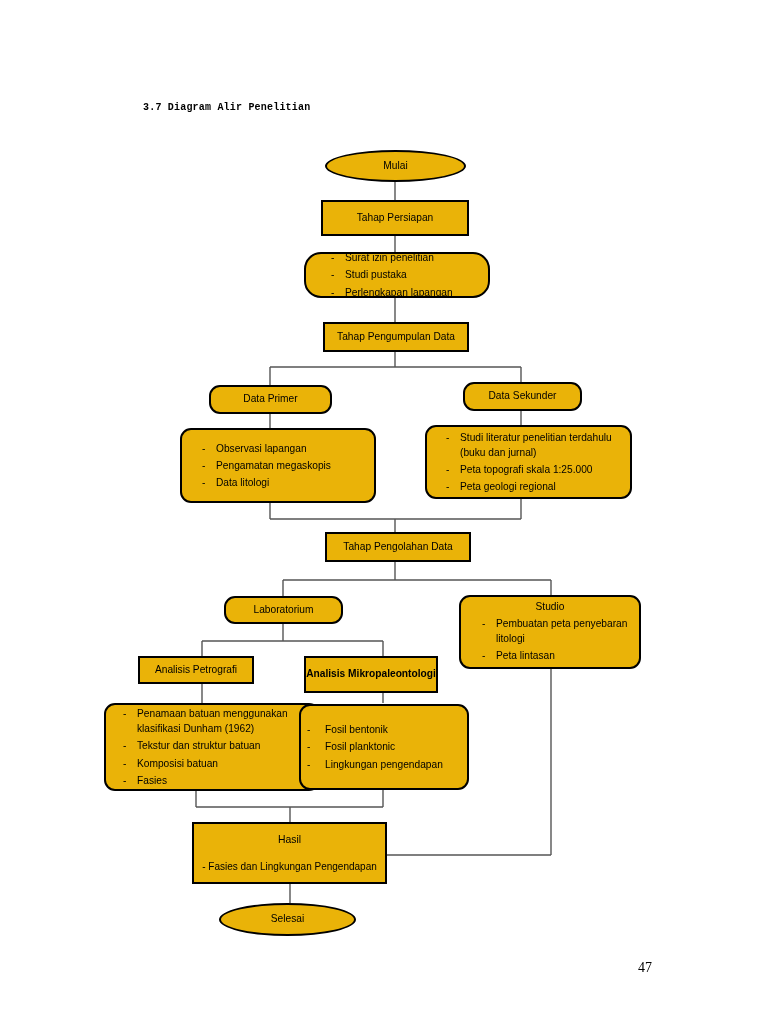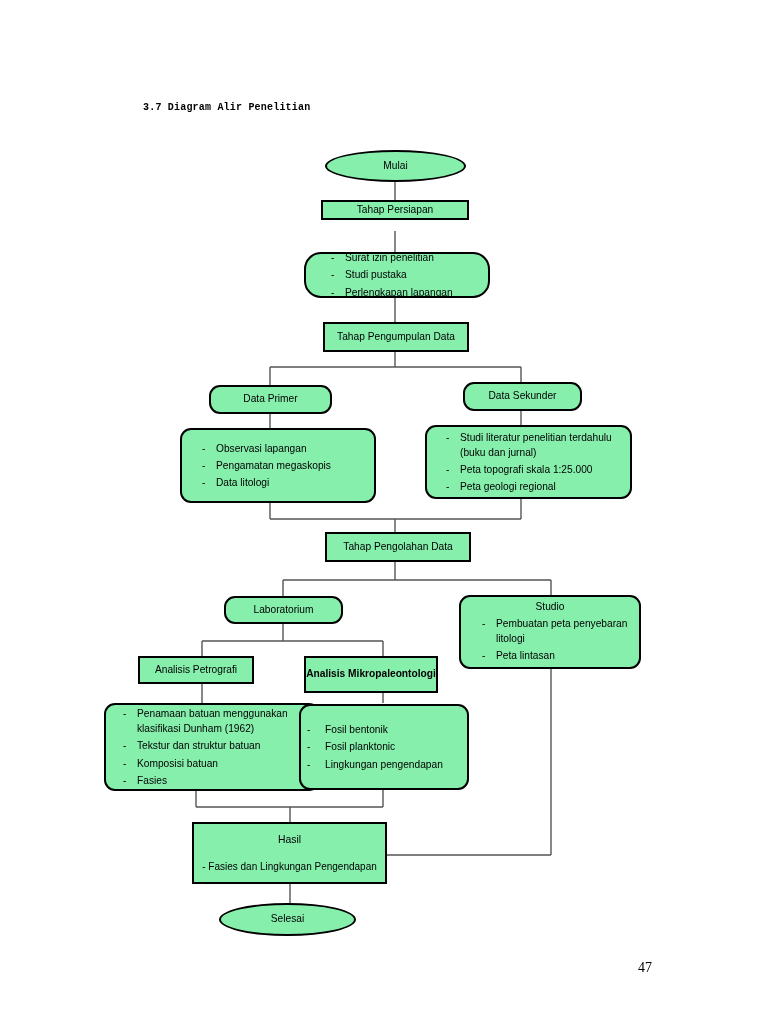--- a/index.html
+++ b/index.html
@@ -51,21 +51,21 @@
     left: 0; top: 0;
     width: 768px;
     height: 1024px;
     pointer-events: none;
   }
 
   
   .node {
     position: absolute;
     box-sizing: border-box;
-    background: #86efac;
+    background: #eab308;
     border: 2.2px solid #000000;
     display: flex;
     flex-direction: column;
     justify-content: center;
     font-size: 10.2px;
     line-height: 1.45;
     z-index: 3;
   }
   .node.rounded { border-radius: 11px; }
   .node.center {
@@ -182,21 +182,21 @@
       <line x1="551" y1="855" x2="387" y2="855"></line>
 
       <line x1="290" y1="884" x2="290" y2="903"></line>
     </g>
   </svg>
 
   <div class="node oval" style="left:325px; top:150px; width:141px; height:32px;">
     <span class="node-title">Mulai</span>
   </div>
 
-  <div class="node center" style="left:321px; top:200px; width:148px; height:20px;">
+  <div class="node center" style="left:321px; top:200px; width:148px; height:36px;">
     <span class="node-title">Tahap Persiapan</span>
   </div>
 
   <div class="node rounded" style="left:304px; top:252px; width:186px; height:46px;border-radius:17px;">
     <ul class="bullets indent-a">
       <li>Surat izin penelitian</li>
       <li>Studi pustaka</li>
       <li>Perlengkapan lapangan</li>
     </ul>
   </div>

